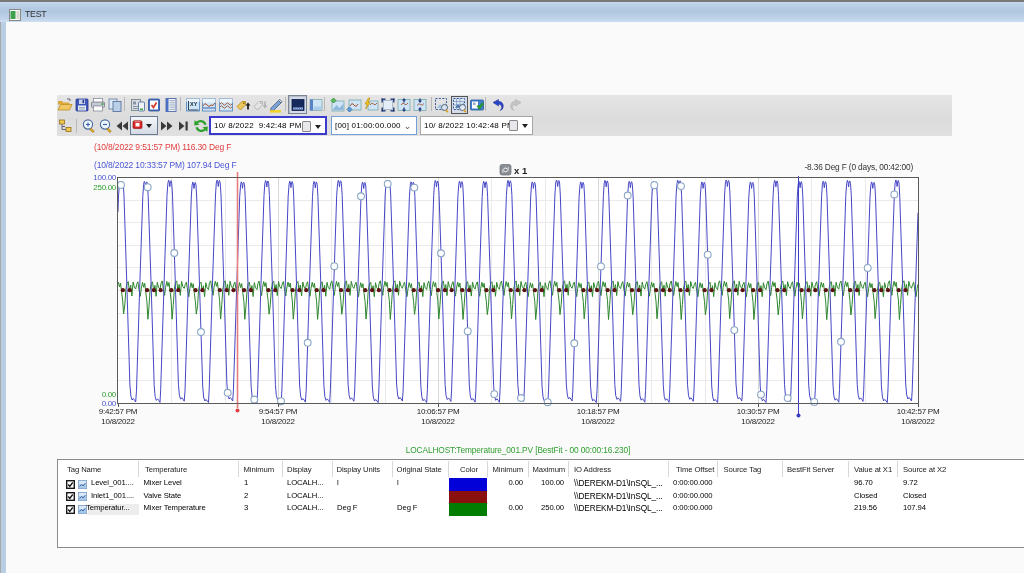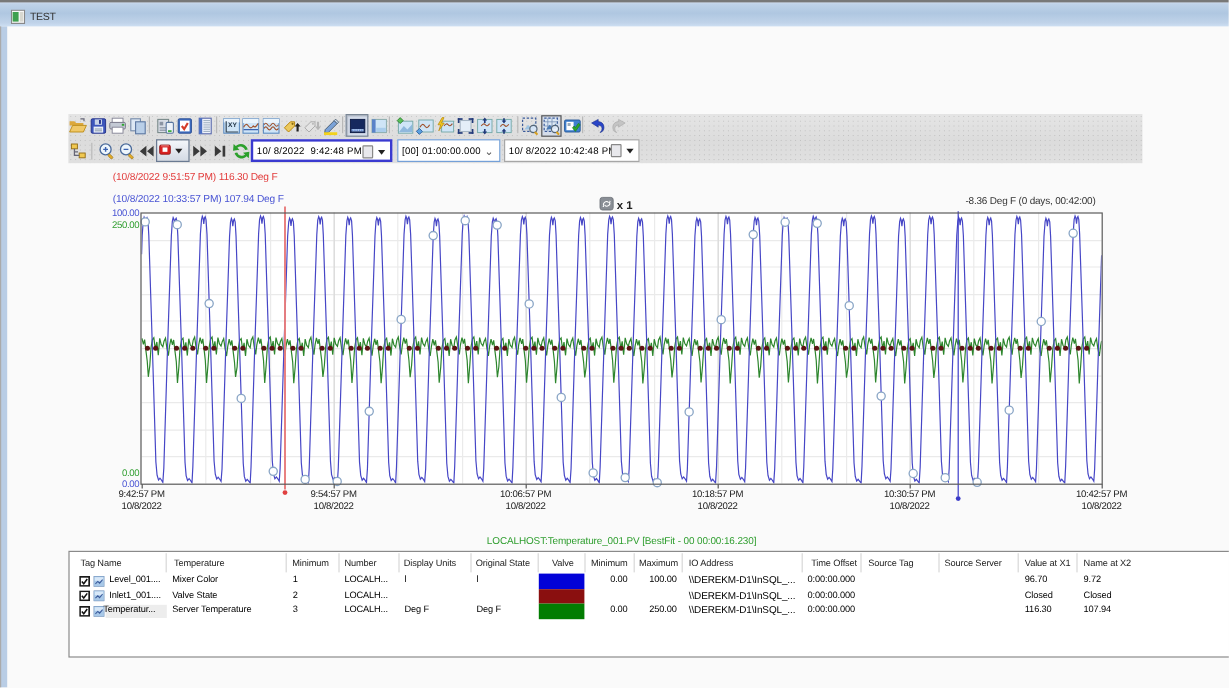--- a/index.html
+++ b/index.html
@@ -471,47 +471,47 @@
       <div class="vsep" style="left:470px"></div>
       <div class="vsep" style="left:510px"></div>
       <div class="vsep" style="left:610px"></div>
       <div class="vsep" style="left:659px"></div>
       <div class="vsep" style="left:724px"></div>
       <div class="vsep" style="left:790px"></div>
       <div class="vsep" style="left:839px"></div>
       <div class="ht" style="left:9px">Tag Name</div>
       <div class="ht" style="left:87px">Temperature</div>
       <div class="ht" style="left:185.5px">Minimum</div>
-      <div class="ht" style="left:229px">Number</div>
+      <div class="ht" style="left:229px">Display</div>
       <div class="ht" style="left:278.5px">Display Units</div>
       <div class="ht" style="left:338.5px">Original State</div>
-      <div class="ht" style="left:402px">Valve</div>
+      <div class="ht" style="left:402px">Color</div>
       <div class="ht" style="left:434.5px">Minimum</div>
       <div class="ht" style="left:474.5px">Maximum</div>
       <div class="ht" style="left:516px">IO Address</div>
       <div class="ht" style="left:618px">Time Offset</div>
       <div class="ht" style="left:665.5px">Source Tag</div>
-      <div class="ht" style="left:729px">Source Server</div>
+      <div class="ht" style="left:729px">BestFit Server</div>
       <div class="ht" style="left:796px">Value at X1</div>
-      <div class="ht" style="left:845px">Name at X2</div>
+      <div class="ht" style="left:845px">Source at X2</div>
       <div class="cb" style="left:7.5px;top:19.5px">
         <svg width="9" height="9" viewBox="0 0 9 9">
           <rect x="0.7" y="0.7" width="7.6" height="7.6" fill="#fff" stroke="#1a1a1a" stroke-width="1.4"></rect>
           <path d="M2.2 4.5 l1.6 1.9 2.9-3.9" fill="none" stroke="#111" stroke-width="1.3"></path>
         </svg>
       </div>
       <div class="tico" style="left:20px;top:19.5px">
         <svg width="9" height="9" viewBox="0 0 9 9">
           <rect width="9" height="9" fill="#a8c8e8" stroke="#6a88b0" stroke-width="0.8"></rect>
           <rect x="1" y="1" width="7" height="3" fill="#d8e8f8"></rect>
           <path d="M1.5 6.5 l2-2 1.5 1.5 2.5-3" stroke="#3a5a9a" stroke-width="0.9" fill="none"></path>
         </svg>
       </div>
       <div class="rt" style="left:33px;top:18px">Level_001....</div>
-      <div class="rt" style="left:85.5px;top:18px">Mixer Color</div>
+      <div class="rt" style="left:85.5px;top:18px">Mixer Level</div>
       <div class="rt" style="left:186px;top:18px">1</div>
       <div class="rt" style="left:229px;top:18px">LOCALH...</div>
       <div class="rt" style="left:279px;top:18px">l</div>
       <div class="rt" style="left:339px;top:18px">l</div>
       <div style="position:absolute;left:390.5px;top:18px;width:38.5px;height:12.5px;background:#0202d8"></div>
       <div class="rt" style="left:408px;top:18px;width:57px;text-align:right">0.00</div>
       <div class="rt" style="left:448px;top:18px;width:58px;text-align:right">100.00</div>
       <div class="rt" style="left:516px;top:18px;font-size:8.3px">\\DEREKM-D1\InSQL_...</div>
       <div class="rt" style="left:615px;top:18px">0:00:00.000</div>
       <div class="rt" style="left:796px;top:18px">96.70</div>
@@ -548,25 +548,25 @@
       </div>
       <div class="tico" style="left:20px;top:44.5px">
         <svg width="9" height="9" viewBox="0 0 9 9">
           <rect width="9" height="9" fill="#a8c8e8" stroke="#6a88b0" stroke-width="0.8"></rect>
           <rect x="1" y="1" width="7" height="3" fill="#d8e8f8"></rect>
           <path d="M1.5 6.5 l2-2 1.5 1.5 2.5-3" stroke="#3a5a9a" stroke-width="0.9" fill="none"></path>
         </svg>
       </div>
       <div style="position:absolute;left:30px;top:43.5px;width:51px;height:11px;background:#ededed"></div>
       <div class="rt" style="left:28px;top:43px">Temperatur...</div>
-      <div class="rt" style="left:85.5px;top:43px">Server Temperature</div>
+      <div class="rt" style="left:85.5px;top:43px">Mixer Temperature</div>
       <div class="rt" style="left:186px;top:43px">3</div>
       <div class="rt" style="left:229px;top:43px">LOCALH...</div>
       <div class="rt" style="left:279px;top:43px">Deg F</div>
       <div class="rt" style="left:339px;top:43px">Deg F</div>
       <div style="position:absolute;left:390.5px;top:43px;width:38.5px;height:12.5px;background:#027d02"></div>
       <div class="rt" style="left:408px;top:43px;width:57px;text-align:right">0.00</div>
       <div class="rt" style="left:448px;top:43px;width:58px;text-align:right">250.00</div>
       <div class="rt" style="left:516px;top:43px;font-size:8.3px">\\DEREKM-D1\InSQL_...</div>
       <div class="rt" style="left:615px;top:43px">0:00:00.000</div>
-      <div class="rt" style="left:796px;top:43px">116.30</div>
+      <div class="rt" style="left:796px;top:43px">219.56</div>
       <div class="rt" style="left:845px;top:43px">107.94</div>
     </div>
 </div>
 </body></html>

